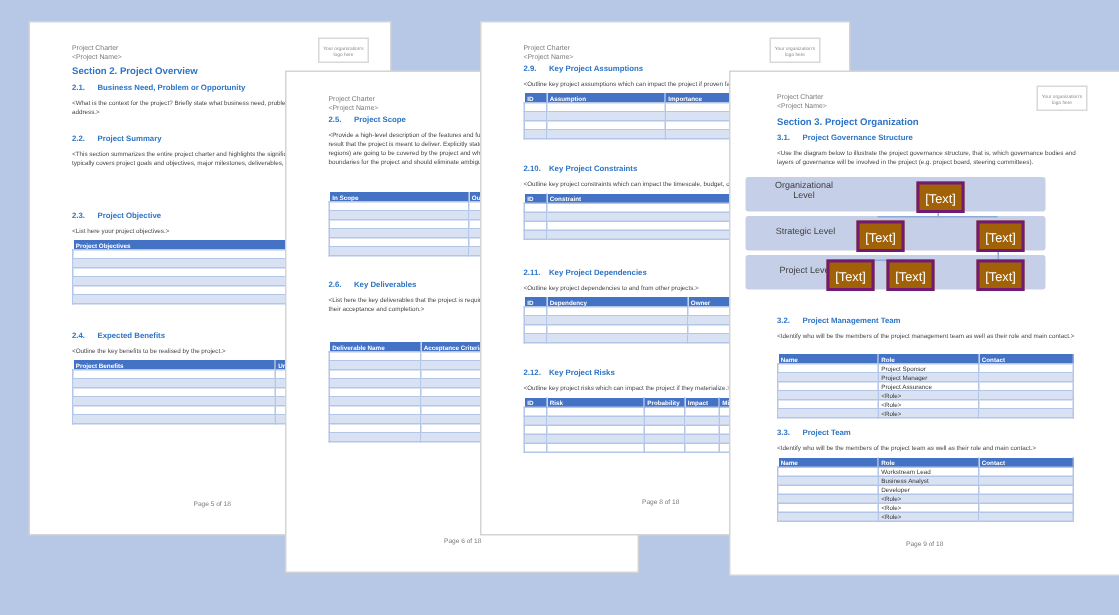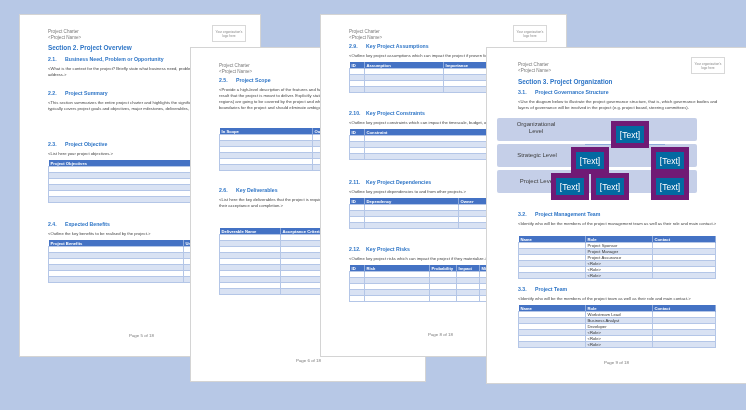--- a/index.html
+++ b/index.html
@@ -13,21 +13,21 @@
   .txt{position:absolute;font-size:4.2px;color:#444;line-height:6px;}
   .foot{position:absolute;font-size:4.4px;color:#777;white-space:nowrap;}
   table.t{position:absolute;border-collapse:collapse;font-size:4.2px;table-layout:fixed;}
   table.t th{background:#4472c4;color:#fff;text-align:left;font-weight:bold;height:6px;padding:0 2px;border-right:1px solid #8eaadb;white-space:nowrap;overflow:hidden;}
   table.t td{height:5px;border:1px solid #b4c6e7;padding:0 2px;color:#333;white-space:nowrap;overflow:hidden;}
   table.t tr:nth-child(odd) td{background:#d9e2f3;}
   table.t tr:nth-child(even) td{background:#fff;}
   .org{position:absolute;}
   .band{position:absolute;left:0;width:200px;height:23px;background:#c5cfe8;border-radius:2px;}
   .bandlbl{position:absolute;font-size:6px;color:#404040;text-align:center;line-height:7px;}
-  .box{position:absolute;width:28px;height:17px;background:#0369a1;color:#fff;font-size:8.5px;display:flex;align-items:center;justify-content:center;border:5px solid #701a75;}
+  .box{position:absolute;width:28px;height:17px;background:#a16207;color:#fff;font-size:8.5px;display:flex;align-items:center;justify-content:center;border:2px solid #701a75;}
   .ln{position:absolute;background:#8eaadb;}
 </style>
 </head>
 <body>
 
 <div class="page" style="left:20px;top:15px;width:240px;height:341px;">
   <div class="hdr" style="left:28px;top:14px;">
     <div>Project Charter</div>
     <div>&lt;Project Name&gt;</div>
   </div>

